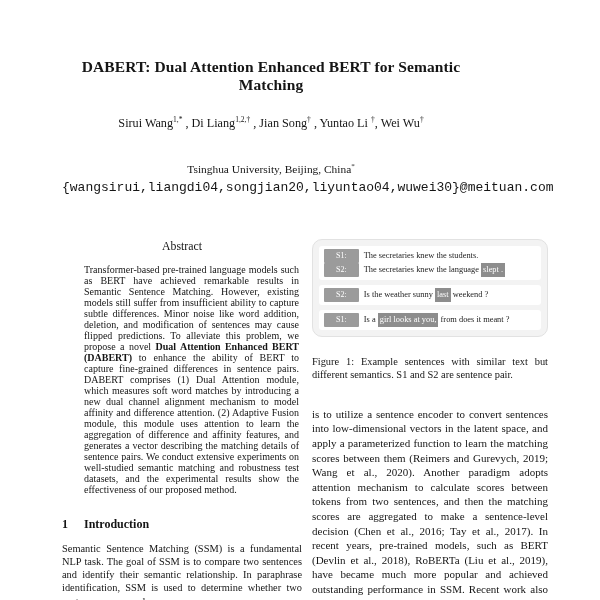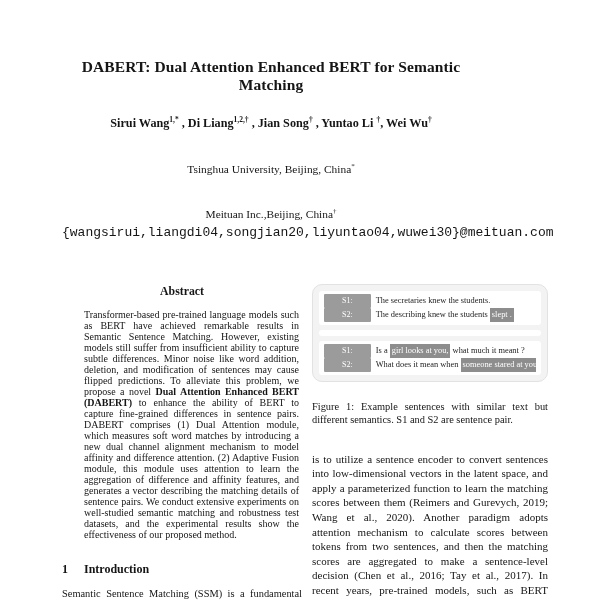--- a/index.html
+++ b/index.html
@@ -12,34 +12,34 @@
   .page {
     width: 532px; height: 600px; box-sizing: border-box;
     padding: 58px 52px 0 62px;
     background: #ffffff;
   }
   .header { text-align: center; }
   .title {
     font-size: 15.5px; font-weight: bold; margin: 0 0 21px 0;
     letter-spacing: .1px;
   }
-  .authors { font-size: 12.2px; font-weight: bold; margin: 0 0 6px 0; }
+  .authors { font-size: 12.2px; font-weight: normal; margin: 0 0 6px 0; }
   .authors sup { font-size: 7.5px; }
   .affil { font-size: 11.4px; line-height: 14px; margin-top: 28px; }
   .affil sup { font-size: 7px; }
   .email {
     font-family: "Liberation Mono", monospace;
     font-size: 13px; margin-top: 4px; white-space: nowrap;
   }
   .columns { display: flex; gap: 10px; margin-top: 44px; }
   .col-left  { width: 240px; flex: 0 0 240px; }
   .col-right { width: 236px; flex: 0 0 236px; }
 
   .abstract-heading {
-    text-align: center; font-size: 11.8px; font-weight: bold;
+    text-align: center; font-size: 11.8px; font-weight: normal;
     margin: 0 0 10px 0;
   }
   .abstract-text {
     font-size: 10px; line-height: 11px; text-align: justify;
     margin: 0 3px 0 22px;
   }
   .section-heading { font-size: 12px; font-weight: bold; margin: 22px 0 10px 0; }
   .section-heading .sec-num { margin-right: 16px; }
   .intro-text {
     font-size: 10.4px; line-height: 13.2px; text-align: justify; margin: 0;
@@ -54,21 +54,21 @@
     background: #ffffff; border-radius: 3px;
     padding: 3px 5px; margin-bottom: 5px;
   }
   .panel:last-child { margin-bottom: 0; }
   .fig-line {
     font-size: 8.4px; line-height: 14px; white-space: nowrap; overflow: hidden;
     color: #222;
   }
   .tag {
     display: inline-block; background: #9b9b9b; color: #ffffff;
-    padding: 0 18px; margin-right: 3px; border-radius: 1px;
+    padding: 0 12px; margin-right: 3px; border-radius: 1px;
     font-size: 8px;
   }
   .hl { background: #8d8d8d; color: #ffffff; padding: 3px 2px; }
   .hl:empty { display: none; }
   .fig-caption {
     font-size: 10.4px; line-height: 13.5px; text-align: justify;
     margin-top: 18px;
   }
   .right-body {
     font-size: 11px; line-height: 14.6px; text-align: justify;
@@ -81,21 +81,20 @@
 <div class="page">
 
   <div class="header">
     <h1 class="title">DABERT: Dual Attention Enhanced BERT for Semantic Matching</h1>
 
     <div class="authors">
       <span><span>Sirui Wang</span><sup>1,*</sup><span> , </span></span><span><span>Di Liang</span><sup>1,2,†</sup><span> , </span></span><span><span>Jian Song</span><sup>†</sup><span> , </span></span><span><span>Yuntao Li </span><sup>†</sup><span>, </span></span><span><span>Wei Wu</span><sup>†</sup></span>
     </div>
 
     <div class="affil"><span>Tsinghua University, Beijing, China</span><sup>*</sup></div>
-    <div class="affil"><span>Meituan Inc.,Beijing, China</span><sup>†</sup></div>
 
     <div class="email">{wangsirui,liangdi04,songjian20,liyuntao04,wuwei30}@meituan.com</div>
   </div>
 
   <div class="columns">
 
     <div class="col-left">
       <h2 class="abstract-heading">Abstract</h2>
       <p class="abstract-text">
         <span>Transformer-based pre-trained language models such as BERT have achieved remarkable results in Semantic Sentence Matching. However, existing models still suffer from insufficient ability to capture subtle differences. Minor noise like word addition, deletion, and modification of sentences may cause flipped predictions. To alleviate this problem, we propose a novel</span>
@@ -115,41 +114,41 @@
 
           <div class="panel">
             <div class="fig-line">
               <span class="tag">S1:</span>
               <span>The secretaries knew the students.</span>
               
               <span></span>
             </div>
             <div class="fig-line">
               <span class="tag">S2:</span>
-              <span>The describing knew the students</span>
+              <span>The secretaries knew the language</span>
               <span class="hl">slept .</span>
               <span></span>
             </div>
           </div>
 
           <div class="panel">
+            <div class="fig-line">
+              <span class="tag">S2:</span>
+              <span>Is the weather sunny</span>
+              <span class="hl">last</span>
+              <span>weekend ?</span>
+            </div>
           </div>
 
           <div class="panel">
             <div class="fig-line">
               <span class="tag">S1:</span>
               <span>Is a</span>
               <span class="hl">girl looks at you,</span>
-              <span>what much it meant ?</span>
-            </div>
-            <div class="fig-line">
-              <span class="tag">S2:</span>
-              <span>What does it mean when</span>
-              <span class="hl">someone stared at you ?</span>
-              <span></span>
+              <span>from does it meant ?</span>
             </div>
           </div>
 
         </div>
         <figcaption class="fig-caption">Figure 1: Example sentences with similar text but different semantics. S1 and S2 are sentence pair.</figcaption>
       </figure>
 
       <p class="right-body">is to utilize a sentence encoder to convert sentences into low-dimensional vectors in the latent space, and apply a parameterized function to learn the matching scores between them (Reimers and Gurevych, 2019; Wang et al., 2020). Another paradigm adopts attention mechanism to calculate scores between tokens from two sentences, and then the matching scores are aggregated to make a sentence-level decision (Chen et al., 2016; Tay et al., 2017). In recent years, pre-trained models, such as BERT (Devlin et al., 2018), RoBERTa (Liu et al., 2019), have became much more popular and achieved outstanding performance in SSM. Recent work also attempts to enhance the performance of BERT by injecting knowledge into it, such as Sem-BERT (Zhang et al., 2020), UER-BERT (Xia et al., 2021), Syntax-BERT (Bai et al., 2021) and so on.</p>
     </div>
 

